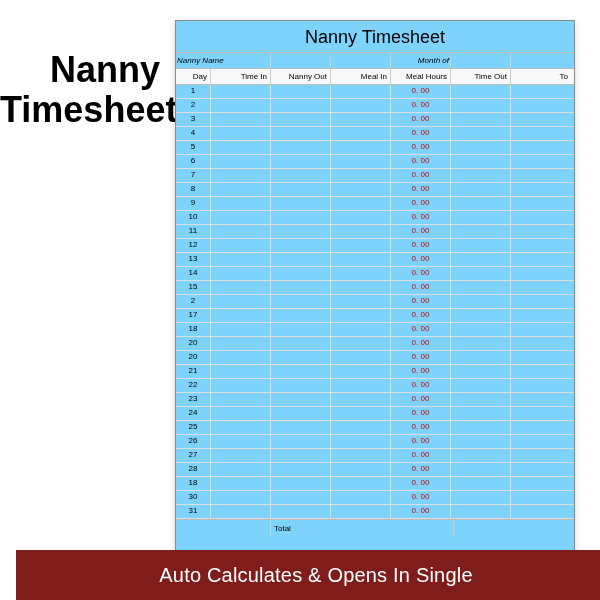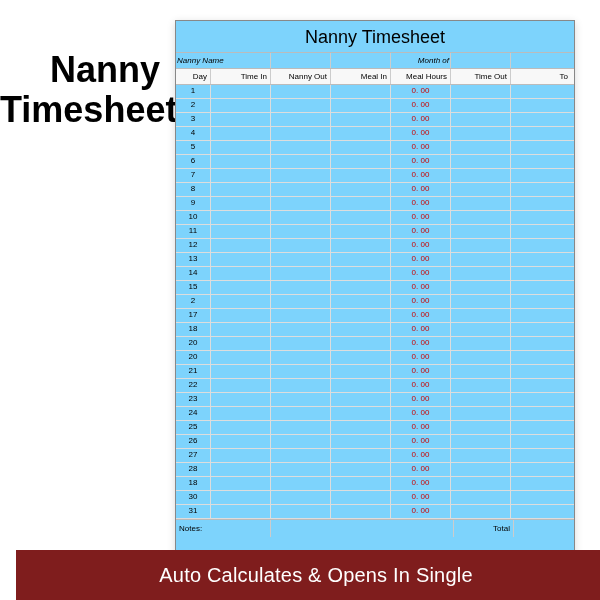--- a/index.html
+++ b/index.html
@@ -425,22 +425,21 @@
         <div class="data-cell "></div>
         <div class="data-cell "></div>
         <div class="data-cell "></div>
         <div class="data-cell red">0. 00</div>
         <div class="data-cell "></div>
         <div class="data-cell " style="border-right: none;"></div>
       </div>
     </div>
 
   <div class="footer-row">
-    <div class="footer-cell">Notes:</div>
     <div class="footer-cell"></div>
-    <div class="footer-cell" style="text-align:right;">Total</div>
+    <div class="footer-cell" style="">Total</div>
     <div class="footer-cell" style="border-right:none;"></div>
   </div>
 </div>
 
 <div class="bottom-banner">
   <span> Auto Calculates  &amp; Opens In Single </span>
 </div>
 
 </body></html>

